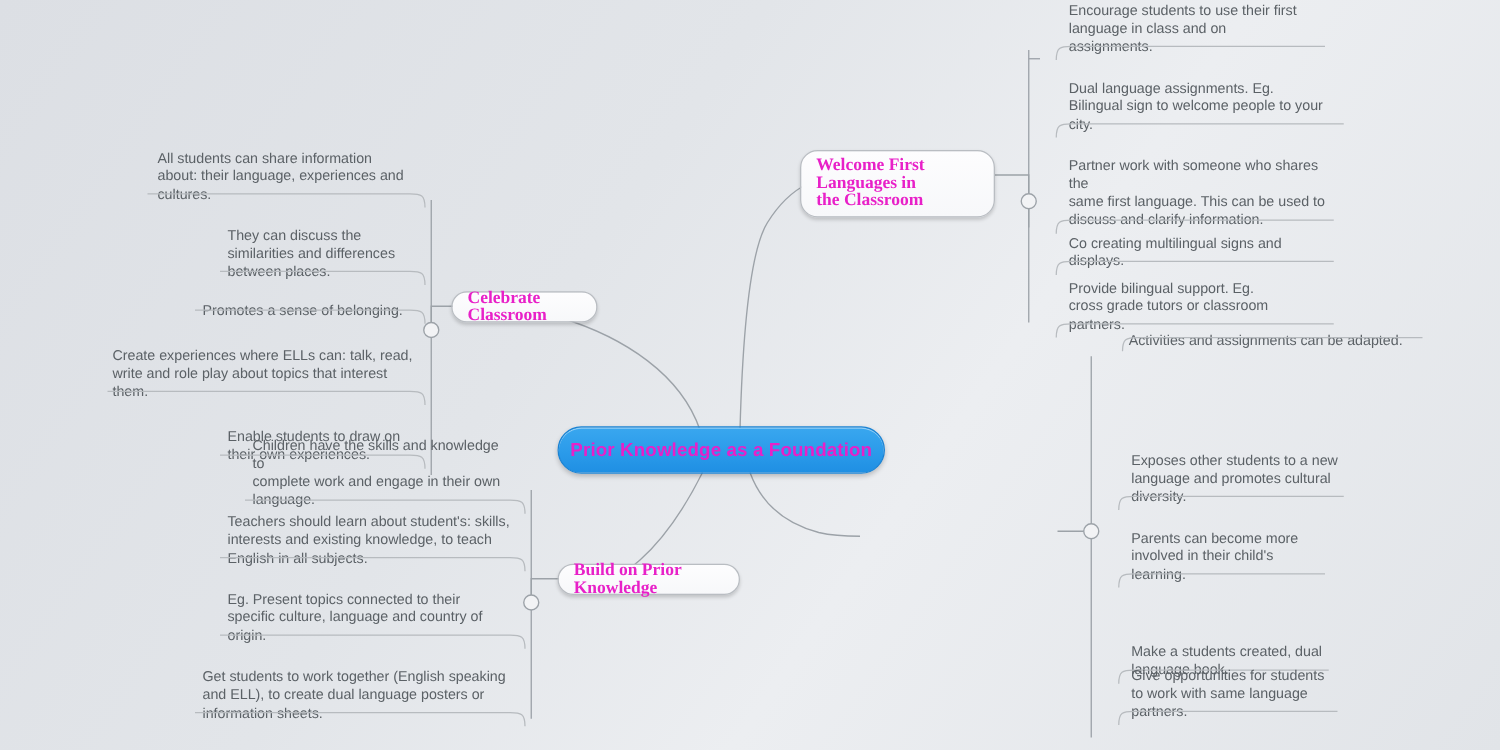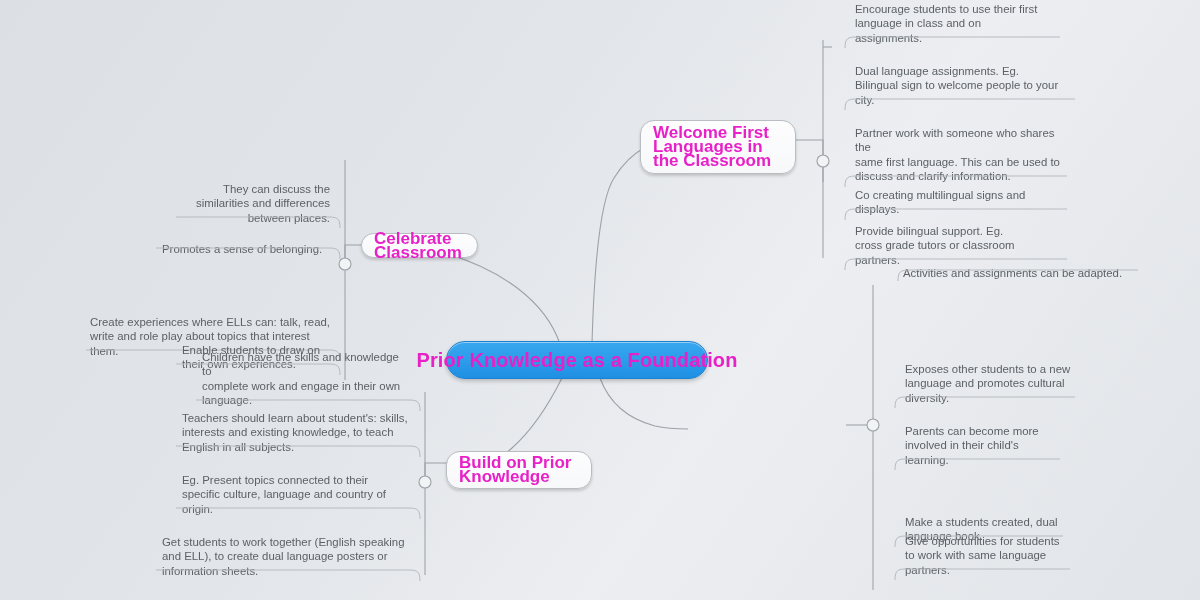--- a/index.html
+++ b/index.html
@@ -15,36 +15,36 @@
   .central{
     position:absolute;left:446px;top:341px;width:262px;height:38px;
     border-radius:19px;
     background:linear-gradient(180deg,#39a7ef 0%,#2b9bea 55%,#1f8fe3 100%);
     border:1px solid #1b82d2;
     box-shadow:0 2px 4px rgba(0,0,0,.22), inset 0 1px 0 rgba(255,255,255,.45);
     display:flex;align-items:center;justify-content:center;
     box-sizing:border-box;
   }
   .central span{
-    color:#e820c8;font-size:20px;font-weight:bold;letter-spacing:.1px;white-space:nowrap;
+    color:#e820c8;font-size:15px;font-weight:bold;letter-spacing:.1px;white-space:nowrap;
   }
 
   
   .branch{
     position:absolute;
     background:linear-gradient(180deg,#fdfdfe 0%,#f7f8fa 100%);
     border:1px solid #b9bdc2;
     border-radius:14px;
     box-shadow:0 2px 3px rgba(0,0,0,.17);
     box-sizing:border-box;
     display:flex;align-items:center;
     padding:5px 12px;
   }
   .branch span{
-    color:#e820c8;font-size:17px;font-weight:bold;line-height:14px;
+    color:#e820c8;font-size:14px;font-weight:bold;line-height:14px;font-family:Liberation Serif, serif;
   }
 
   
   .leaf{position:absolute;box-sizing:border-box;}
   .leaf .txt{
     color:#5b6166;font-size:11.4px;line-height:14.4px;
     display:block;white-space:pre-line;
     padding:0 4px 3px 4px;
   }
   .leaf.right .txt{padding-left:10px;}
@@ -107,21 +107,21 @@
   <div class="branch" style="left:640px;top:120px;width:156px;">
     <span style="white-space:pre-line;">Welcome First Languages in
 the Classroom</span>
   </div>
 
   <div class="branch" style="left:361px;top:233px;width:117px;height:25px;justify-content:center;">
     <span>Celebrate Classroom</span>
   </div>
 
 
-  <div class="branch" style="left:446px;top:451px;width:146px;height:38px;justify-content:center;">
+  <div class="branch" style="left:446px;top:451px;width:146px;height:25px;justify-content:center;">
     <span>Build on Prior Knowledge</span>
   </div>
 
   <div class="leaf right" style="left:845px;top:2px;width:215px;">
     <span class="txt">Encourage students to use their first
 language in class and on
 assignments.</span>
     <div class="rule">
       <svg viewBox="0 0 215 12" preserveAspectRatio="none">
           <path d="M0,12 C0,2 3,1 12,1 L215,1" fill="none" stroke="#b7bbbf" stroke-width="1"></path>
@@ -217,42 +217,52 @@
     <span class="txt">Give opportunities for students
 to work with same language
 partners.</span>
     <div class="rule">
       <svg viewBox="0 0 175 12" preserveAspectRatio="none">
           <path d="M0,12 C0,2 3,1 12,1 L175,1" fill="none" stroke="#b7bbbf" stroke-width="1"></path>
         </svg>
     </div>
   </div>
 
+  <div class="leaf left" style="left:118px;top:120px;width:222px;">
+    <span class="txt" style="padding-left:8px;">All students can share information
+about: their language, experiences and
+cultures.</span>
+    <div class="rule">
+      <svg viewBox="0 0 222 12" preserveAspectRatio="none">
+          <path d="M222,12 C222,2 219,1 210,1 L0,1" fill="none" stroke="#b7bbbf" stroke-width="1"></path>
+        </svg>
+    </div>
+  </div>
 
   <div class="leaf left" style="left:176px;top:182px;width:164px;">
-    <span class="txt" style="padding-left:6px;text-align:right;">They can discuss the
+    <span class="txt" style="padding-left:6px;">They can discuss the
 similarities and differences
 between places.</span>
     <div class="rule">
       <svg viewBox="0 0 164 12" preserveAspectRatio="none">
           <path d="M164,12 C164,2 161,1 152,1 L0,1" fill="none" stroke="#b7bbbf" stroke-width="1"></path>
         </svg>
     </div>
   </div>
 
   <div class="leaf left" style="left:156px;top:242px;width:184px;">
     <span class="txt" style="padding-left:6px;">Promotes a sense of belonging.</span>
     <div class="rule">
       <svg viewBox="0 0 184 12" preserveAspectRatio="none">
           <path d="M184,12 C184,2 181,1 172,1 L0,1" fill="none" stroke="#b7bbbf" stroke-width="1"></path>
         </svg>
     </div>
   </div>
 
-  <div class="leaf left" style="left:86px;top:278px;width:254px;margin-top:37px;">
+  <div class="leaf left" style="left:86px;top:278px;width:254px;">
     <span class="txt" style="padding-left:4px;">Create experiences where ELLs can: talk, read,
 write and role play about topics that interest
 them.</span>
     <div class="rule">
       <svg viewBox="0 0 254 12" preserveAspectRatio="none">
           <path d="M254,12 C254,2 251,1 242,1 L0,1" fill="none" stroke="#b7bbbf" stroke-width="1"></path>
         </svg>
     </div>
   </div>
 

